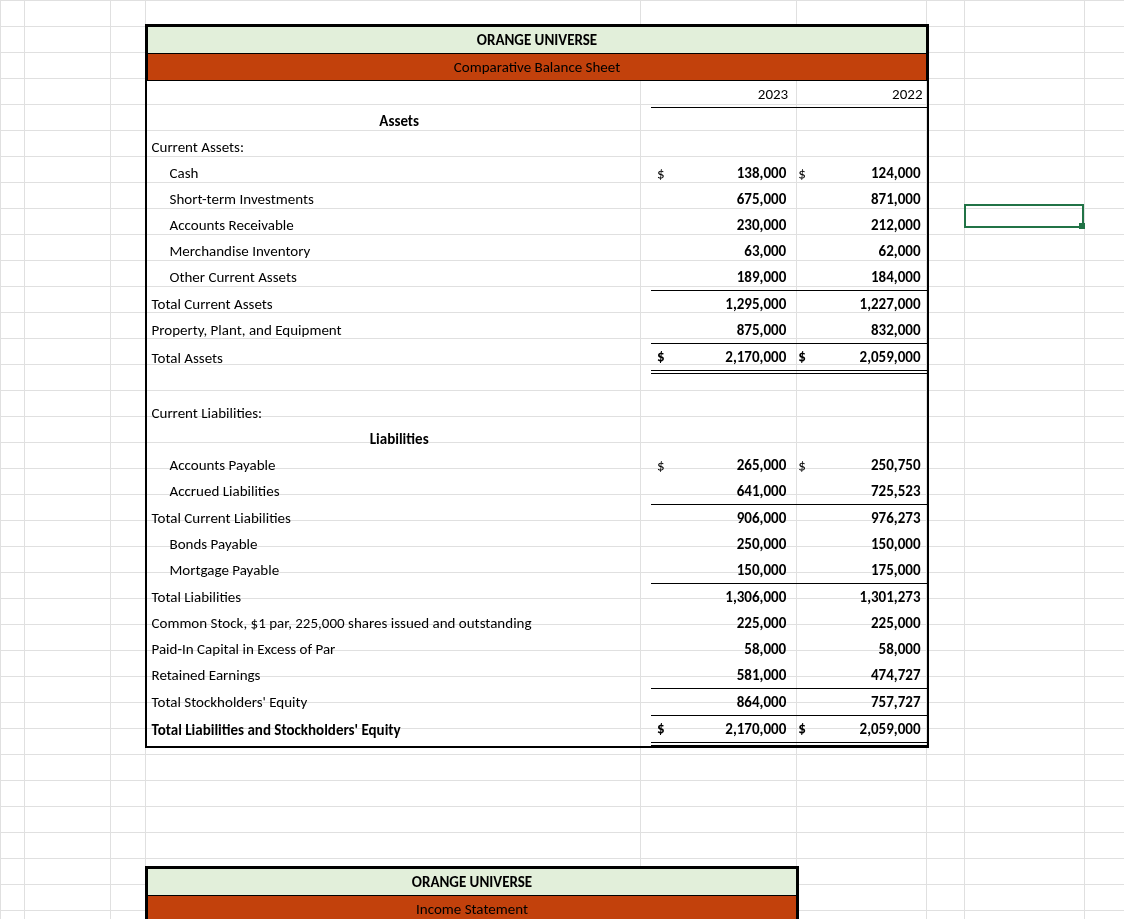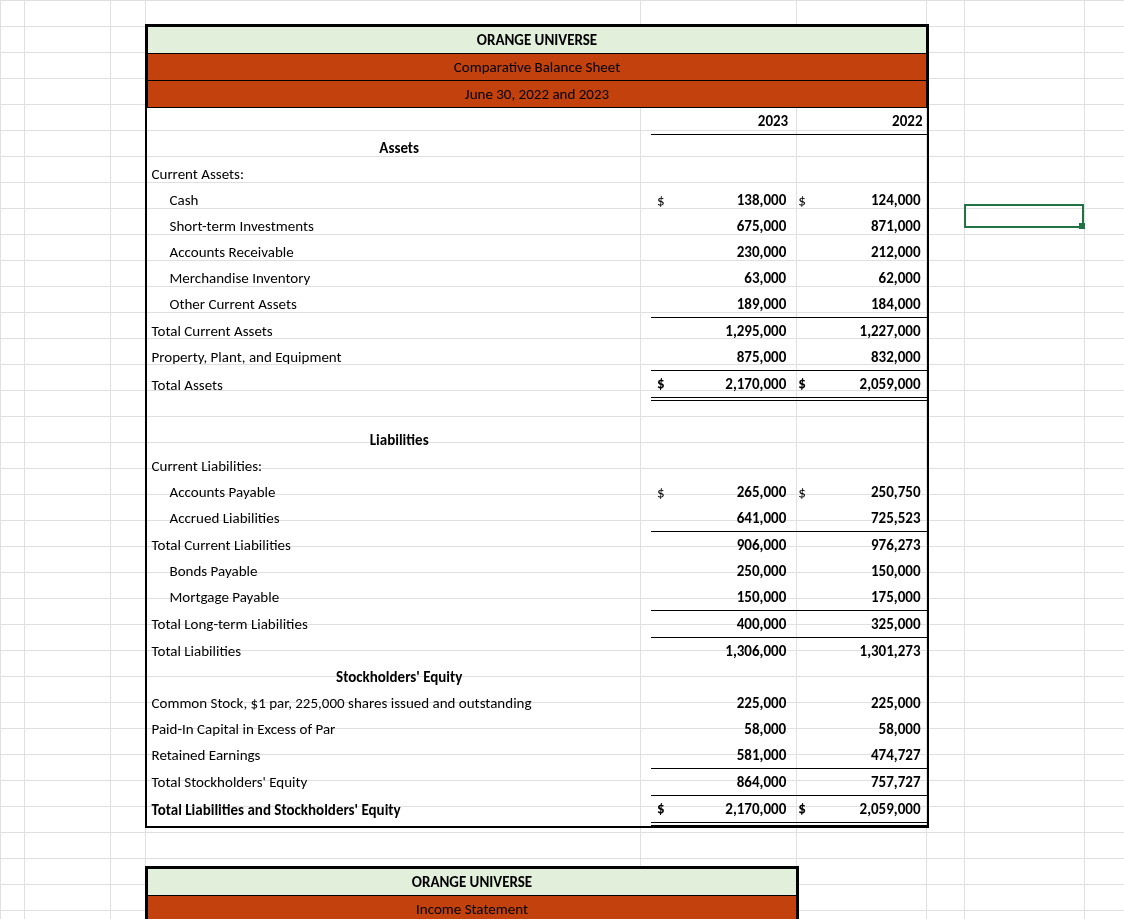--- a/index.html
+++ b/index.html
@@ -56,21 +56,21 @@
     text-align: center;
     font-weight: bold;
     border: 1px solid #000;
   }
   .hdr2 {
     background: #c2410c;
     text-align: center;
     border: 1px solid #000;
   }
   .yr {
-    font-weight: bold;
+    font-weight: normal;
     text-align: right;
     border-top: 1px solid #000;
     border-bottom: 1px solid #000;
     margin-top: 14px;
   }
   .sec {
     font-weight: bold;
     text-align: center;
   }
   .lbl { text-align: left; }
@@ -140,23 +140,20 @@
           <col style="width:108px">
       </colgroup>
       <tbody>
           <tr>
             <td class="hdr" colspan="5">ORANGE UNIVERSE</td>
           </tr>
       <tr>
             <td class="hdr2" colspan="5">Comparative Balance Sheet</td>
           </tr>
       <tr>
-            <td class="hdr2" colspan="5">June 30, 2022 and 2023</td>
-          </tr>
-      <tr>
         <td></td>
         <td class="yr" colspan="2">2023</td>
         <td class="yr" colspan="2">2022</td>
       </tr>
       <tr>
             <td class="sec">Assets</td>
             <td></td>
             <td></td>
             <td></td>
             <td></td>
@@ -225,28 +222,28 @@
             <td class="num b">2,059,000</td>
       </tr>
       <tr class="spacer">
             <td></td>
             <td></td>
             <td></td>
             <td></td>
             <td></td>
           </tr>
       <tr>
+            <td class="lbl">Current Liabilities:</td>
+            <td></td>
+            <td></td>
+            <td></td>
+            <td></td>
+          </tr>
+      <tr>
             <td class="sec">Liabilities</td>
-            <td></td>
-            <td></td>
-            <td></td>
-            <td></td>
-          </tr>
-      <tr>
-            <td class="lbl">Current Liabilities:</td>
             <td></td>
             <td></td>
             <td></td>
             <td></td>
           </tr>
       <tr>
         <td class="lbl ind">Accounts Payable</td>
         <td class="cur">$</td>
             <td class="num">265,000</td>
         <td class="cur">$</td>
@@ -274,40 +271,26 @@
             <td class="num">150,000</td>
       </tr>
       <tr>
         <td class="lbl ind">Mortgage Payable</td>
         <td class="cur"></td>
             <td class="num">150,000</td>
         <td class="cur"></td>
             <td class="num">175,000</td>
       </tr>
       <tr class="tbord">
-        <td class="lbl">Total Long-term Liabilities</td>
-        <td class="cur"></td>
-            <td class="num">400,000</td>
-        <td class="cur"></td>
-            <td class="num">325,000</td>
-      </tr>
-      <tr class="tbord">
         <td class="lbl">Total Liabilities</td>
         <td class="cur"></td>
             <td class="num">1,306,000</td>
         <td class="cur"></td>
             <td class="num">1,301,273</td>
       </tr>
-      <tr>
-            <td class="sec">Stockholders' Equity</td>
-            <td></td>
-            <td></td>
-            <td></td>
-            <td></td>
-          </tr>
       <tr>
         <td class="lbl">Common Stock, $1 par, 225,000 shares issued and outstanding</td>
         <td class="cur"></td>
             <td class="num">225,000</td>
         <td class="cur"></td>
             <td class="num">225,000</td>
       </tr>
       <tr>
         <td class="lbl">Paid-In Capital in Excess of Par</td>
         <td class="cur"></td>

